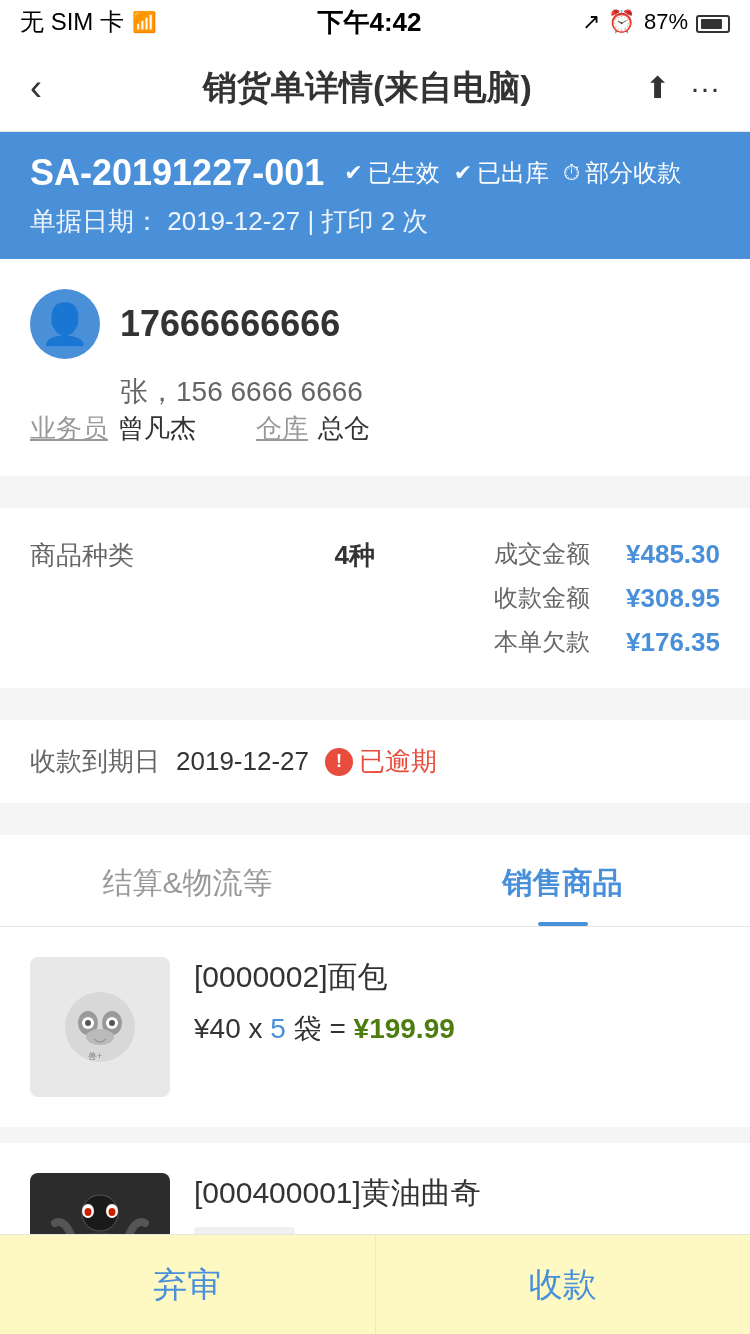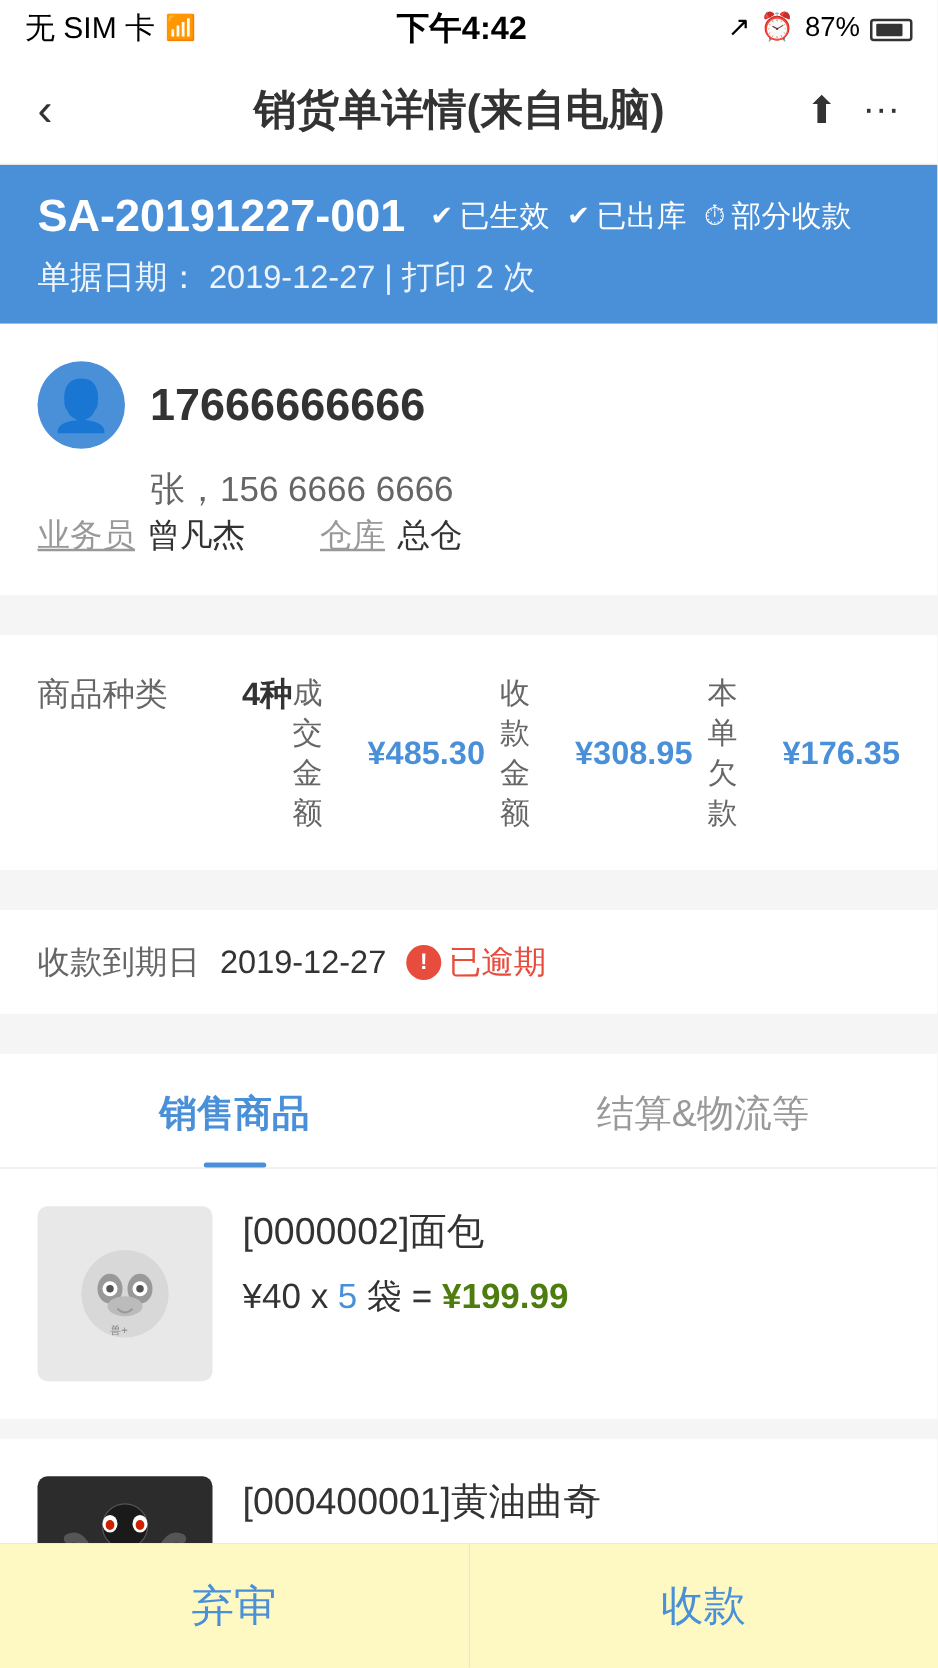--- a/index.html
+++ b/index.html
@@ -175,21 +175,21 @@
       display: flex;
       align-items: center;
       gap: 16px;
       justify-content: space-between;
     }
     .stats-label { font-size: 26px; color: #666; }
     .stats-value { font-size: 26px; color: #333; font-weight: 600; }
     .stats-right {
       flex: 1;
       display: flex;
-      flex-direction: row;
+      flex-direction: column;
       gap: 12px;
       align-items: flex-end;
     }
     .money-row {
       display: flex;
       align-items: center;
       gap: 20px;
       width: 100%;
       justify-content: flex-end;
     }
@@ -443,26 +443,26 @@
   <div class="overdue-badge">
     <span class="overdue-icon">!</span>
     <span class="overdue-text">已逾期</span>
   </div>
 </div>
 
 <div class="divider"></div>
 
 <div class="tabs-section">
   <div class="tabs-row">
+    <div class="tab inactive">
+      <span>结算&amp;物流等</span>
+    </div>
     <div class="tab active">
       <span>销售商品</span>
       <div class="tab-underline"></div>
-    </div>
-    <div class="tab inactive">
-      <span>结算&amp;物流等</span>
     </div>
   </div>
 </div>
 
 <div class="products-section">
 
   <div class="product-card">
     <div class="product-thumb product-thumb-owl">
       <svg class="owl-svg" viewBox="0 0 80 80">
         <circle cx="40" cy="40" r="35" fill="#d8d8d8"></circle>

